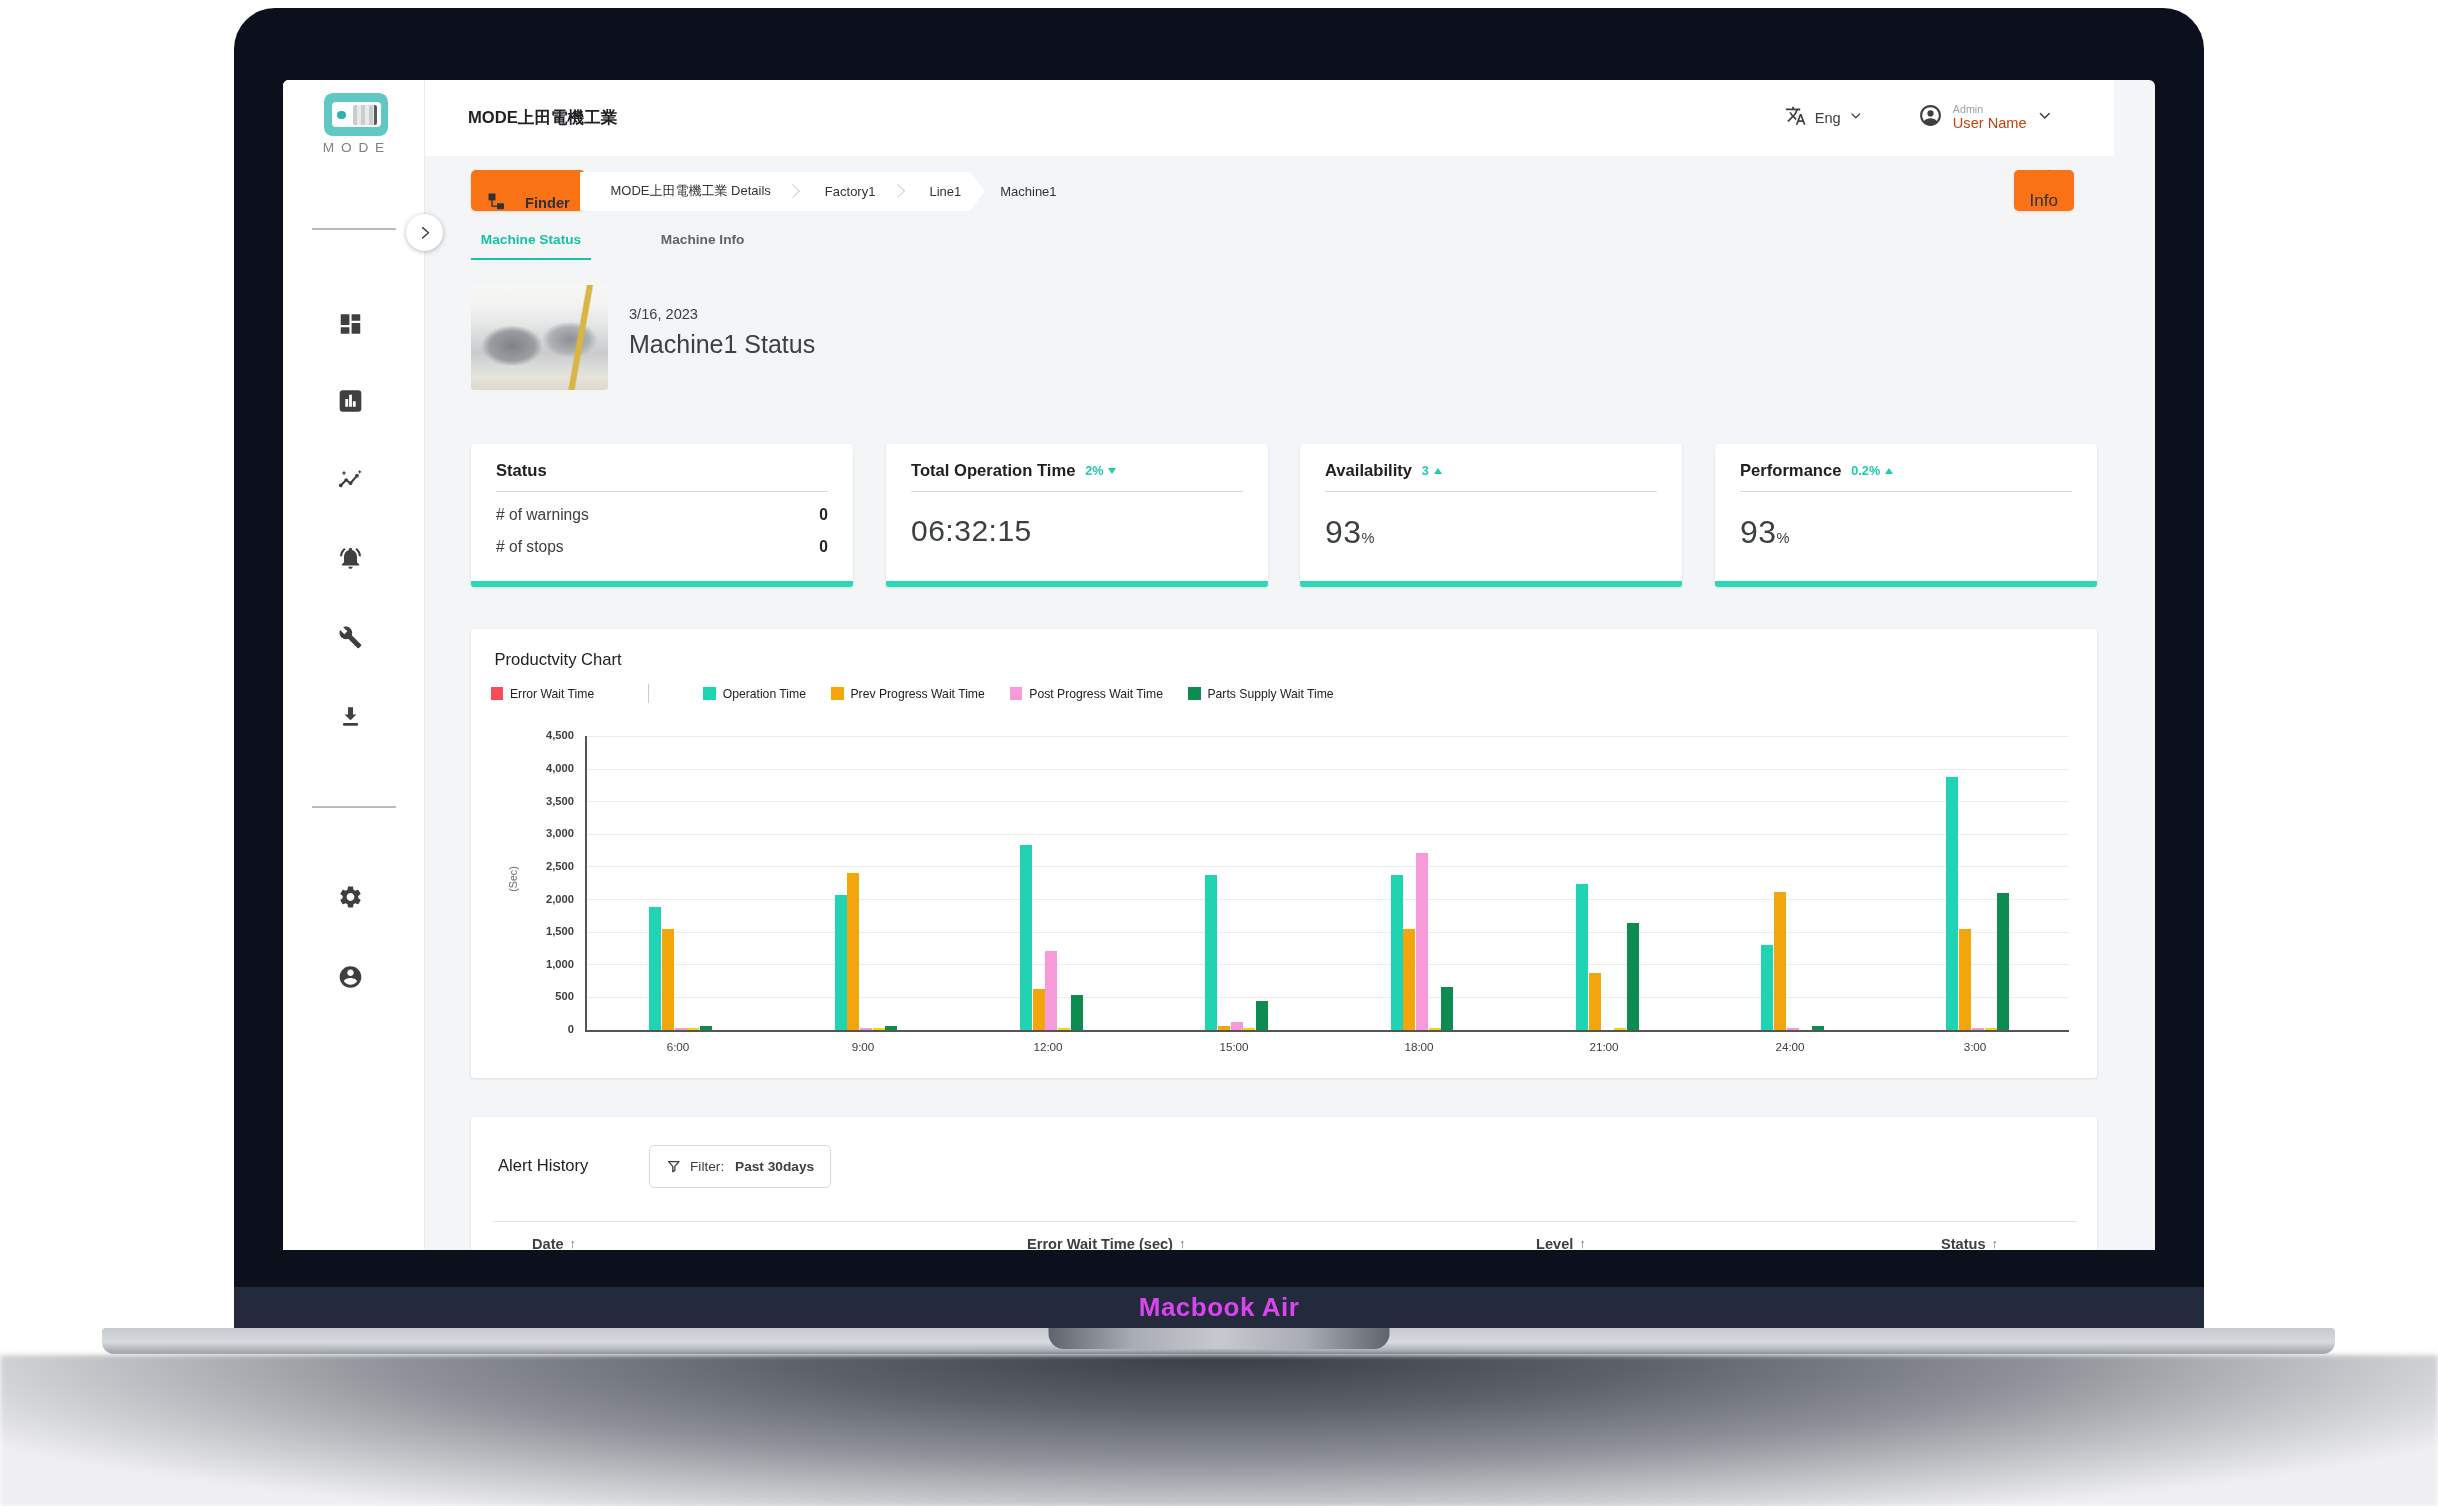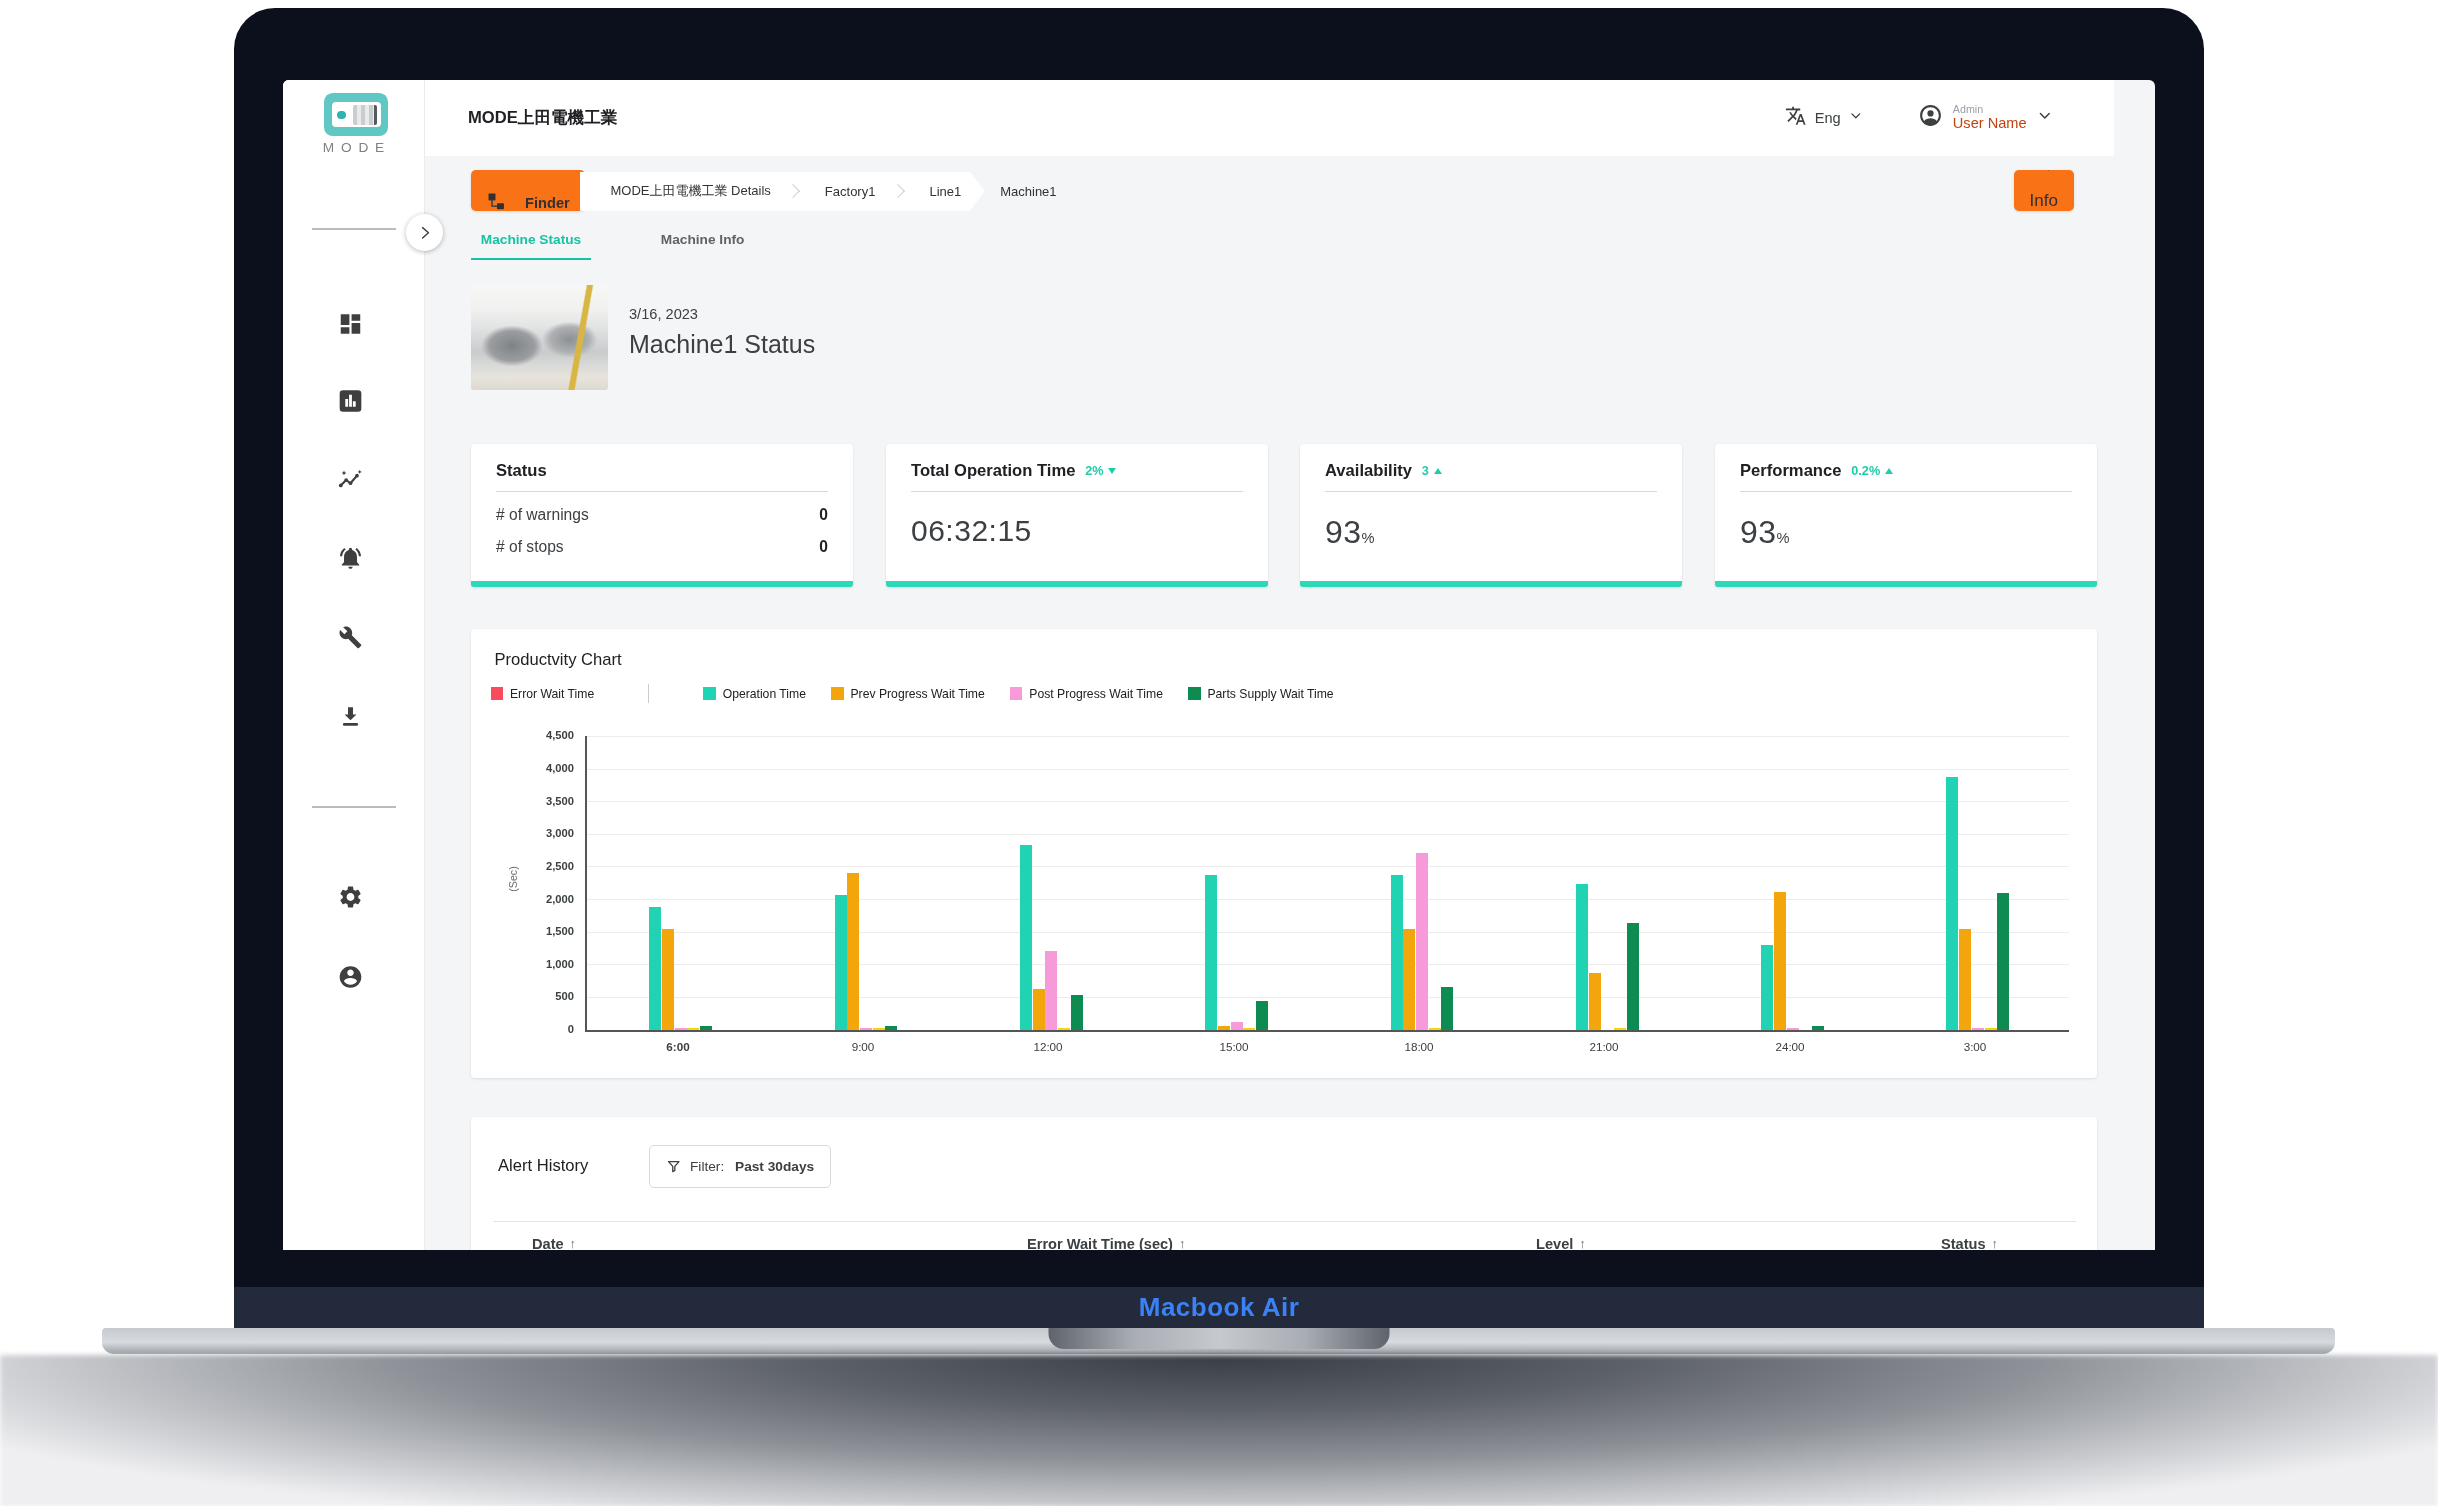--- a/index.html
+++ b/index.html
@@ -1,21 +1,21 @@
 <!DOCTYPE html>
 <html><head>
 <meta charset="utf-8">
 <style>
   html,body{margin:0;padding:0;}
   body{width:2438px;height:1507px;background:#ffffff;font-family:"Liberation Sans","DejaVu Sans",sans-serif;position:relative;overflow:hidden;}
   .stage{position:absolute;inset:0;}
 
   
   .bezel{position:absolute;left:234px;top:7.8px;width:1970px;height:1320px;background:#0b101c;border-radius:41px 41px 0 0;}
-  .brand-band{position:absolute;left:0;bottom:0;width:100%;height:41px;background:#222a3b;display:flex;align-items:center;justify-content:center;color:#3b82f6;font-size:26px;font-weight:600;letter-spacing:0.5px;}
+  .brand-band{position:absolute;left:0;bottom:0;width:100%;height:41px;background:#222a3b;display:flex;align-items:center;justify-content:center;color:#d946ef;font-size:26px;font-weight:600;letter-spacing:0.5px;}
   .base-bar{position:absolute;left:102px;top:1328px;width:2233px;height:26px;background:linear-gradient(180deg,#c6cace,#d7dade 55%,#9aa0a7);border-radius:3.9px 3.9px 11.7px 11.7px;}
   .notch{position:absolute;left:50%;top:0;transform:translateX(-50%);width:341px;height:20.5px;background:linear-gradient(90deg,#5f646c,#a9adb4 25%,#c6c9cd 50%,#a9adb4 75%,#5f646c);border-radius:0 0 15.6px 15.6px;}
   .floor-shadow{position:absolute;left:0;top:1355px;width:2438px;height:152px;background:radial-gradient(ellipse 58% 120% at 50% 0%,#383c44 0%,#5d6168 30%,#8e9298 58%,#c6c8cc 82%,#efeff1 100%);filter:blur(2.9px);}
 
   
   .screen{position:absolute;left:49px;top:72px;width:1872px;height:1170px;background:#f4f5f6;border-radius:5.9px 5.9px 0 0;overflow:hidden;}
 
   
   .topbar{position:absolute;left:0;top:0;width:1808px;height:76px;background:#ffffff;padding-left:23px;}
   .app-title{position:absolute;left:185px;top:27px;font-size:16.6px;font-weight:700;color:#202124;}
@@ -389,21 +389,21 @@
             <div class="bar" style="left: 1187px; height: 138px; background: rgb(243, 165, 12);"></div>
             <div class="bar" style="left: 1200px; height: 2px; background: rgb(247, 154, 217);"></div>
             <div class="bar" style="left: 1225px; height: 3.9px; background: rgb(14, 139, 80);"></div>
             <div class="bar" style="left: 1359px; height: 253px; background: rgb(32, 211, 179);"></div>
             <div class="bar" style="left: 1372px; height: 101px; background: rgb(243, 165, 12);"></div>
             <div class="bar" style="left: 1385px; height: 2px; background: rgb(247, 154, 217);"></div>
             <div class="bar" style="left: 1398px; height: 2px; background: rgb(242, 214, 15);"></div>
             <div class="bar" style="left: 1410px; height: 137px; background: rgb(14, 139, 80);"></div>
           </div>
         <div>
-            <div class="xtick" style="left: 163px; font-weight: bold;">6:00</div>
+            <div class="xtick" style="left: 163px;">6:00</div>
             <div class="xtick" style="left: 348px;">9:00</div>
             <div class="xtick" style="left: 533px;">12:00</div>
             <div class="xtick" style="left: 719px;">15:00</div>
             <div class="xtick" style="left: 904px;">18:00</div>
             <div class="xtick" style="left: 1089px;">21:00</div>
             <div class="xtick" style="left: 1275px;">24:00</div>
             <div class="xtick" style="left: 1460px;">3:00</div>
           </div>
       </div>
 

